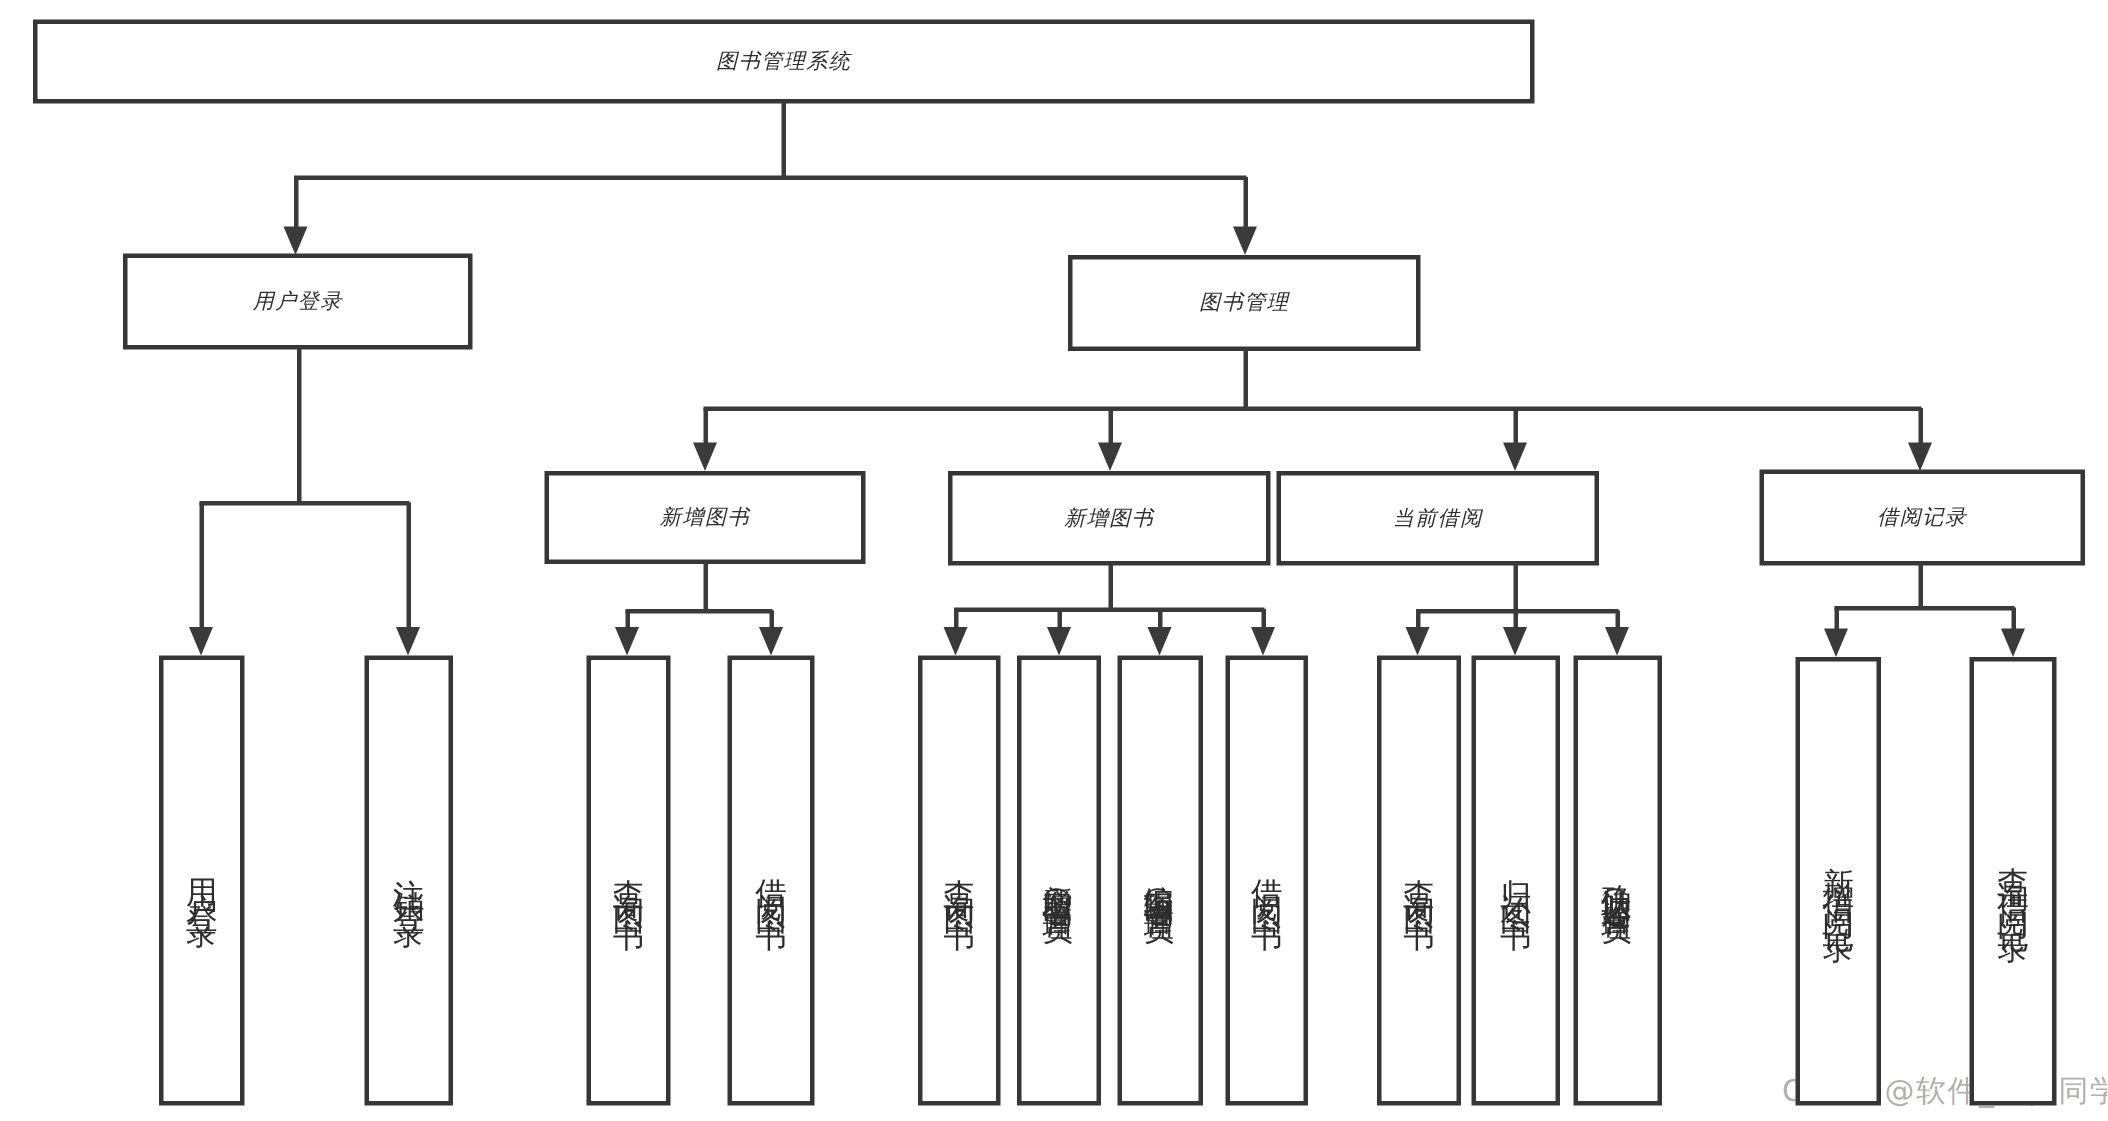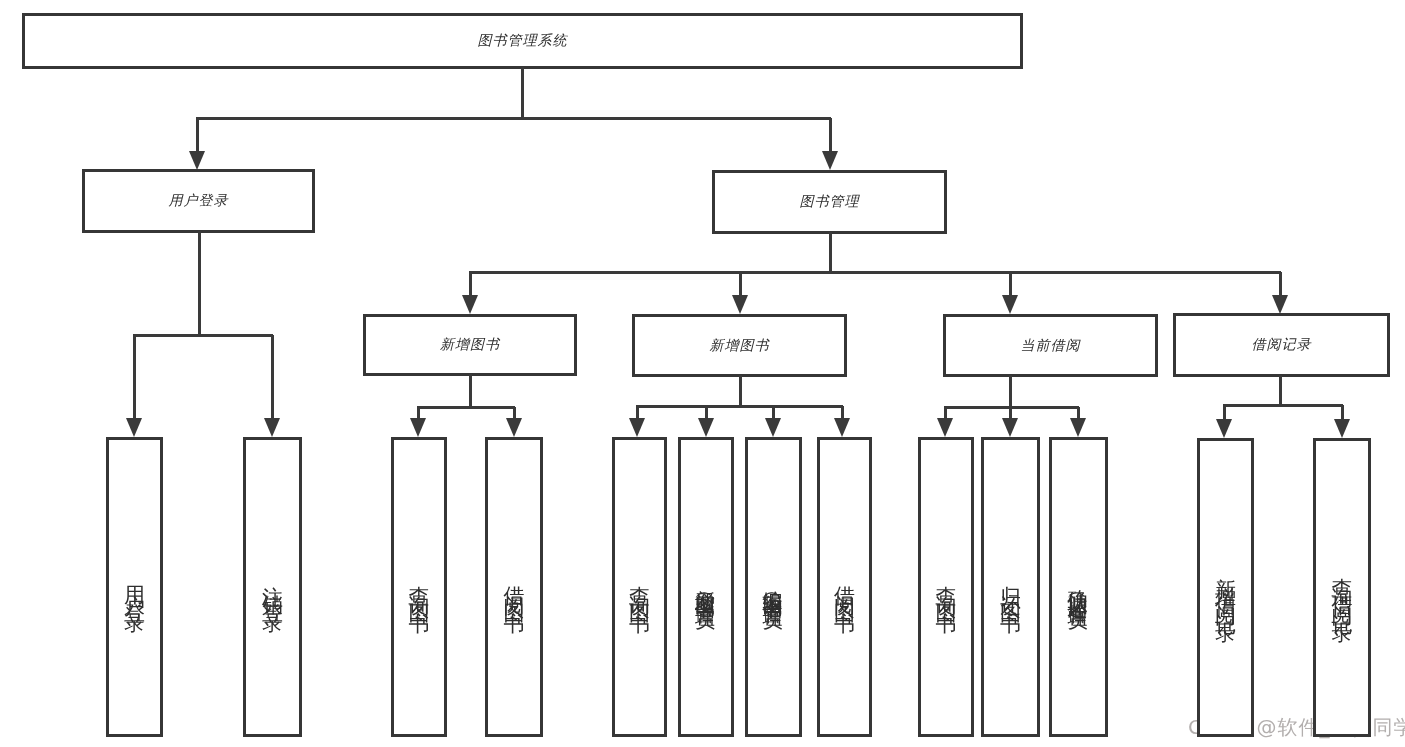--- a/index.html
+++ b/index.html
@@ -75,21 +75,21 @@
     </div>
     <div class="node hnode" style="left: 712px; top: 170px; width: 235px; height: 64px;">
       <span class="node-label">图书管理</span>
     </div>
     <div class="node hnode" style="left: 363px; top: 314px; width: 214px; height: 62px;">
       <span class="node-label">新增图书</span>
     </div>
     <div class="node hnode" style="left: 632px; top: 314px; width: 215px; height: 63px;">
       <span class="node-label">新增图书</span>
     </div>
-    <div class="node hnode" style="left: 943px; top: 314px; width: 215px; height: 63px;">
+    <div class="node hnode" style="left: 851px; top: 314px; width: 215px; height: 63px;">
       <span class="node-label">当前借阅</span>
     </div>
     <div class="node hnode" style="left: 1173px; top: 313px; width: 217px; height: 64px;">
       <span class="node-label">借阅记录</span>
     </div>
     <div class="node vnode" style="left: 106px; top: 437px; width: 57px; height: 300px;">
       <span class="node-label">用户登录</span>
     </div>
     <div class="node vnode" style="left: 243px; top: 437px; width: 59px; height: 300px;">
       <span class="node-label">注销登录</span>

